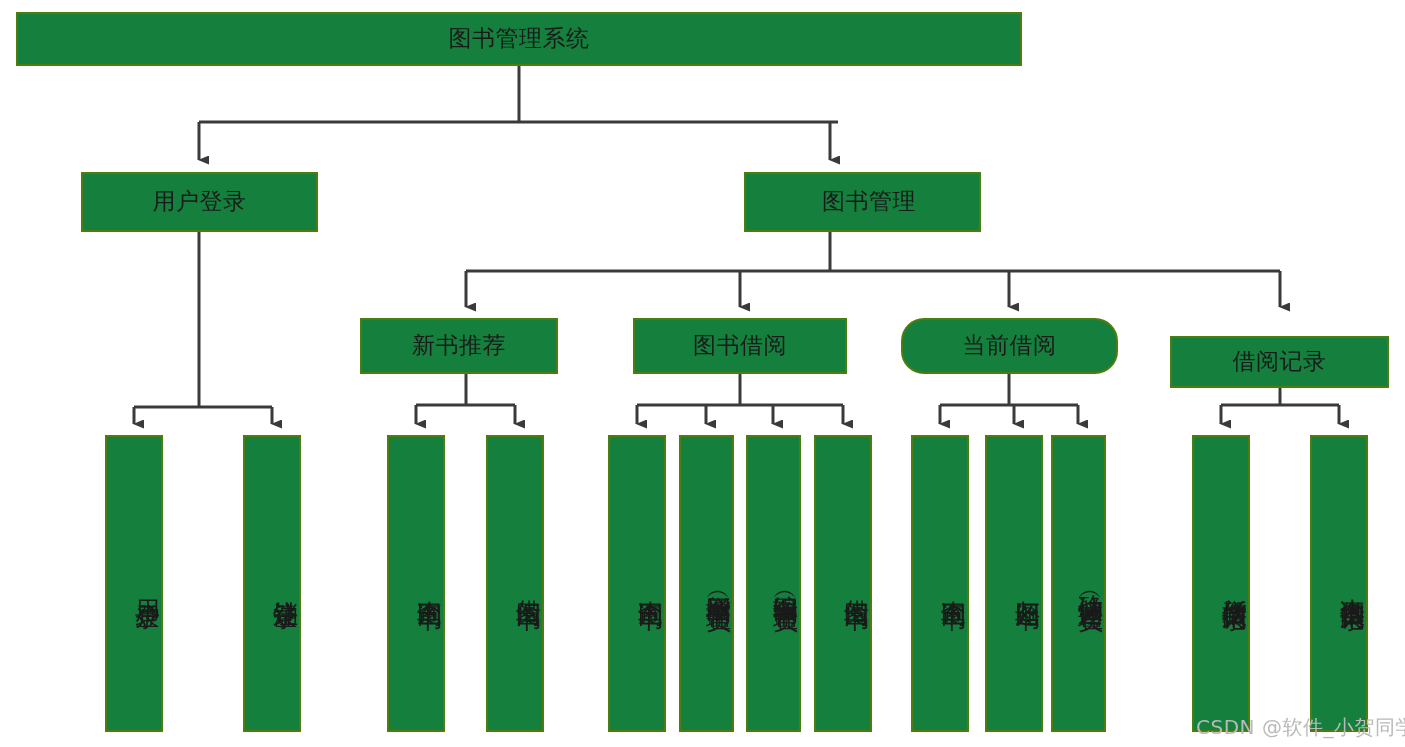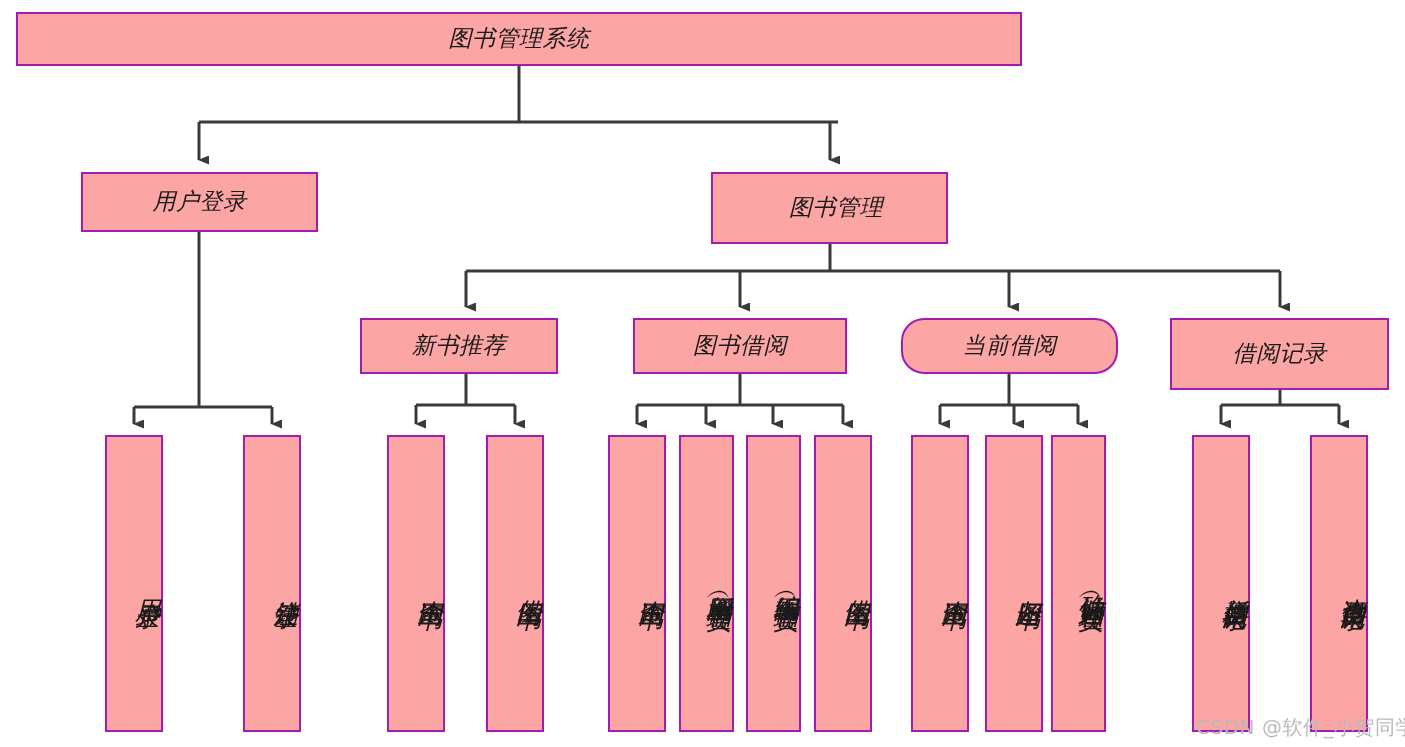--- a/index.html
+++ b/index.html
@@ -19,27 +19,26 @@
     position: absolute;
     left: 0;
     top: 0;
     width: 1405px;
     height: 747px;
     pointer-events: none;
   }
   .node {
     position: absolute;
     box-sizing: border-box;
-    background: #fca5a5;
-    border: 2px solid #a21caf;
+    background: #15803d;
+    border: 2px solid #4d7c0f;
     display: flex;
     align-items: center;
     justify-content: center;
     color: #1a1a1a;
-    font-style: italic;
   }
   .node.horiz {
     font-size: 23px;
     letter-spacing: 0.5px;
     line-height: 1.1;
   }
   .node.vert {
     writing-mode: vertical-rl;
     text-orientation: upright;
     font-size: 25px;
@@ -121,34 +120,34 @@
     </g>
   </svg>
 
   <div class="node horiz" id="node-title" style="left: 16px; top: 12px; width: 1006px; height: 54px;">
     <span>图书管理系统</span>
   </div>
 
   <div class="node horiz" id="node-l2-0" style="left: 81px; top: 172px; width: 237px; height: 60px;">
     <span>用户登录</span>
   </div>
-  <div class="node horiz" id="node-l2-1" style="left: 711px; top: 172px; width: 237px; height: 72px; padding-left: 13px;">
+  <div class="node horiz" id="node-l2-1" style="left: 744px; top: 172px; width: 237px; height: 60px; padding-left: 13px;">
     <span>图书管理</span>
   </div>
 
   <div class="node horiz" id="node-l3-0" style="left: 360px; top: 318px; width: 198px; height: 56px;">
     <span>新书推荐</span>
   </div>
   <div class="node horiz" id="node-l3-1" style="left: 633px; top: 318px; width: 214px; height: 56px;">
     <span>图书借阅</span>
   </div>
   <div class="node horiz" id="node-l3-2" style="left: 901px; top: 318px; width: 217px; height: 56px; border-radius: 23px;">
     <span>当前借阅</span>
   </div>
-  <div class="node horiz" id="node-l3-3" style="left: 1170px; top: 318px; width: 219px; height: 72px;">
+  <div class="node horiz" id="node-l3-3" style="left: 1170px; top: 336px; width: 219px; height: 52px;">
     <span>借阅记录</span>
   </div>
 
   <div class="node vert" id="node-leaf-0" style="left: 105px; top: 435px; width: 58px; height: 297px;">
     <span class="vtext">用户登录</span>
   </div>
   <div class="node vert" id="node-leaf-1" style="left: 243px; top: 435px; width: 58px; height: 297px;">
     <span class="vtext">注销登录</span>
   </div>
   <div class="node vert" id="node-leaf-2" style="left: 387px; top: 435px; width: 58px; height: 297px;">

